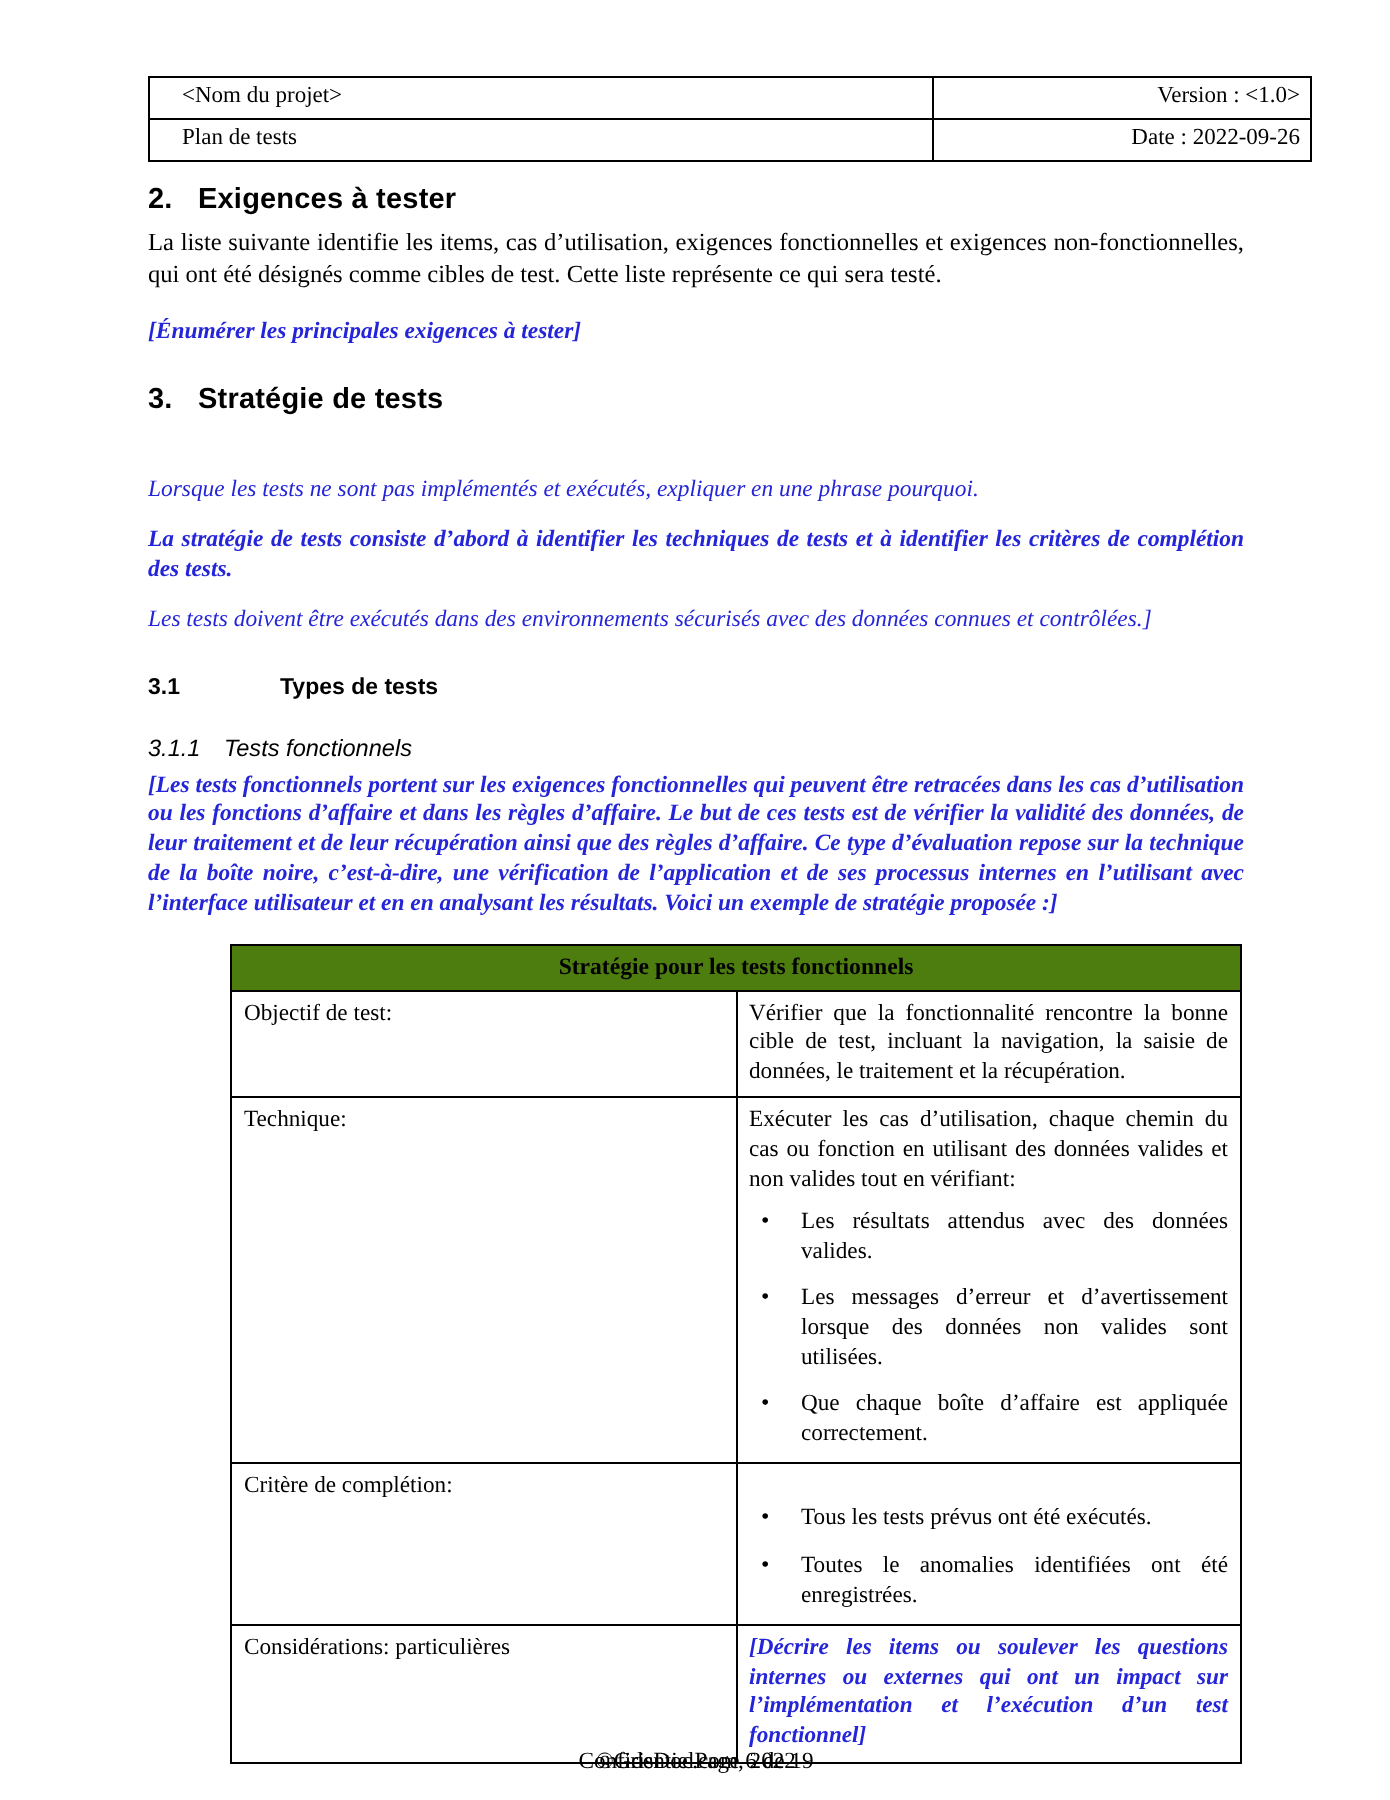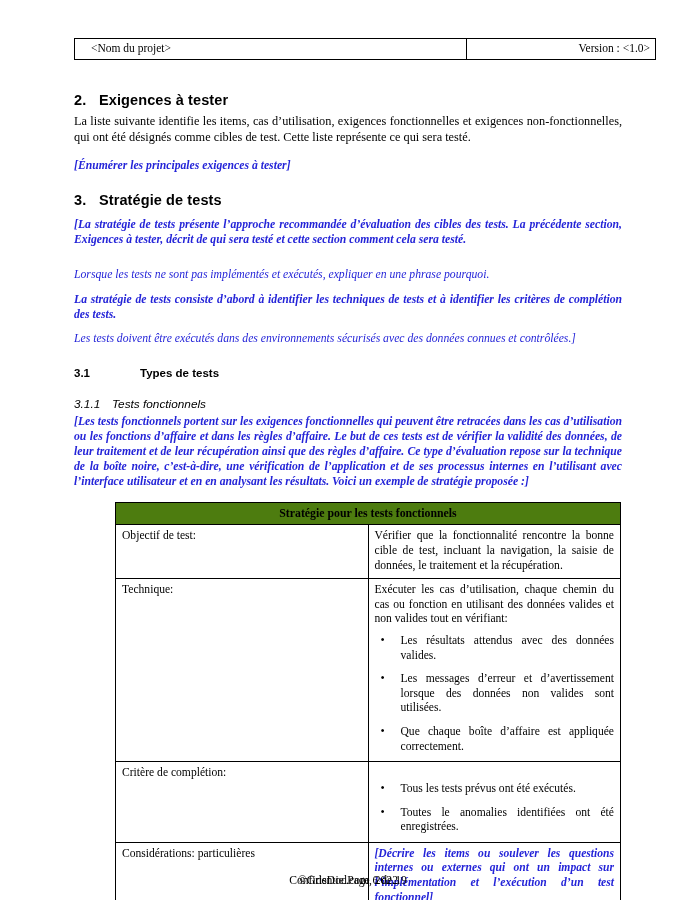--- a/index.html
+++ b/index.html
@@ -184,39 +184,42 @@
 <body>
 
 <div class="page">
 
   <table class="doc-header">
     <tbody>
         <tr>
       <td class="left">&lt;Nom du projet&gt;</td>
       <td class="right">Version : &lt;1.0&gt;</td>
     </tr>
+    <tr>
+      <td class="left">Plan de tests</td>
+      <td class="right">Date : 2022-09-26</td>
+    </tr>
   </tbody>
     </table>
 
   <div class="content">
 
     <h2 class="sec">
       <span class="num">2.</span><span>Exigences à tester</span>
     </h2>
     <p class="body">La liste suivante identifie les items,  cas d’utilisation, exigences fonctionnelles et exigences non-fonctionnelles, qui ont été désignés comme cibles de test. Cette liste représente ce qui sera testé.</p>
     <div class="sp14"></div>
     <p class="note ind1">[Énumérer les principales exigences à tester]</p>
 
     <div class="sp18"></div>
 
     <h2 class="sec">
       <span class="num">3.</span><span>Stratégie de tests</span>
     </h2>
     <div class="sp4"></div>
-    <p class="note ind1">[La stratégie de tests présente l’approche recommandée d’évaluation des cibles des tests.  La précédente section, Exigences à tester, décrit de qui sera testé et cette section comment cela sera testé.</p>
     <div class="sp10"></div>
     <div class="sp10"></div>
     <p class="note ind1 plain">Lorsque les tests ne sont pas implémentés et exécutés, expliquer en une phrase pourquoi.</p>
     <div class="sp10"></div>
     <p class="note ind1">La stratégie de tests consiste d’abord à identifier les techniques de tests et à identifier les critères de complétion des tests.</p>
     <div class="sp10"></div>
     <p class="note ind1 plain">Les tests doivent être exécutés dans des environnements sécurisés avec des données connues et contrôlées.]</p>
 
     <div class="sp20"></div>
 

